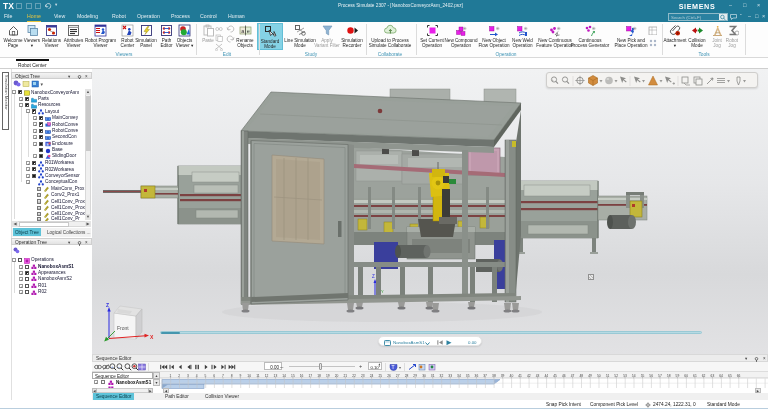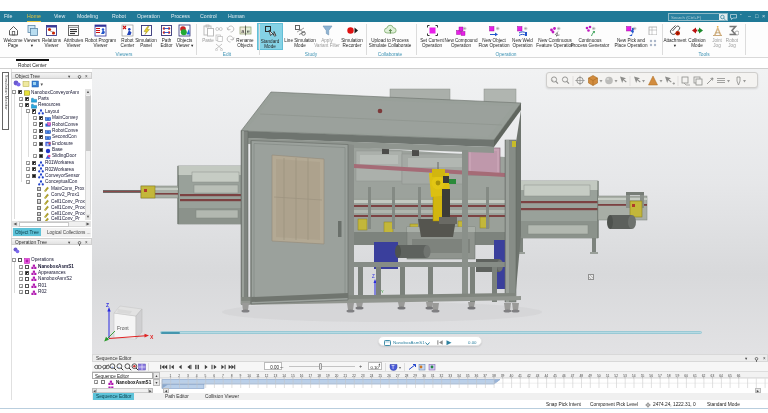--- a/index.html
+++ b/index.html
@@ -53,20 +53,35 @@
 #seqmain { position:absolute; left:0; top:17.5px; width:676px; height:21px; background:#fff;}
 #seqtabs { position:absolute; left:0; top:38.5px; width:676px; height:8px; background:#f0f0f0; font-size:4.8px; color:#333;}
 .stab { position:absolute; top:0px; padding:1.5px 3px; }
 .stab.active { background:#5ec3d9; color:#083a47;}
 #statusbar { left:0; top:400px; width:768px; height:13px; background:#fff; font-size:4.8px; color:#222;}
 #statusbar .line { position:absolute; left:0; top:8px; width:768px; height:1px; background:#b9cede;}
 </style>
 </head>
 <body>
 <div id="app">
+<div id="titlebar" class="abs">
+  <span class="abs tx">TX</span>
+  <span class="abs ticon" style="left:16px;"></span>
+  <span class="abs ticon" style="left:26px;"></span>
+  <span class="abs ticon" style="left:35px;"></span>
+  <svg class="abs" style="left:45px; top:3px;" width="7" height="6" viewBox="0 0 7 6">
+        <path d="M1 4 A2.5 2.5 0 1 1 3.5 5.5 M1 4 L0.5 1.8 M1 4 L3.2 3.6" stroke="#cfe0e7" stroke-width="0.8" fill="none"></path>
+      </svg>
+  <span class="abs" style="left:55px; top:2px; color:#cfe0e7; font-size:4.5px;">▾</span>
+  <span class="abs" id="apptitle">Process Simulate 2307 - [NanoboxConveyorAsm_2402.psz]</span>
+  <span class="abs" id="siemens">SIEMENS</span>
+  <span class="abs winbtn" style="left:729px; top:3px;">–</span>
+  <span class="abs winbtn" style="left:743px; top:3px;">□</span>
+  <span class="abs winbtn" style="left:757px; top:3px;">×</span>
+</div>
 <div id="menubar" class="abs">
   <span class="abs mtab" style="left:4px;">File</span>
   <span class="abs mtab active" style="left:27px;">Home</span>
   <span class="abs mtab" style="left:54px;">View</span>
   <span class="abs mtab" style="left:77px;">Modeling</span>
   <span class="abs mtab" style="left:112px;">Robot</span>
   <span class="abs mtab" style="left:137px;">Operation</span>
   <span class="abs mtab" style="left:171px;">Process</span>
   <span class="abs mtab" style="left:200px;">Control</span>
   <span class="abs mtab" style="left:228px;">Human</span>

